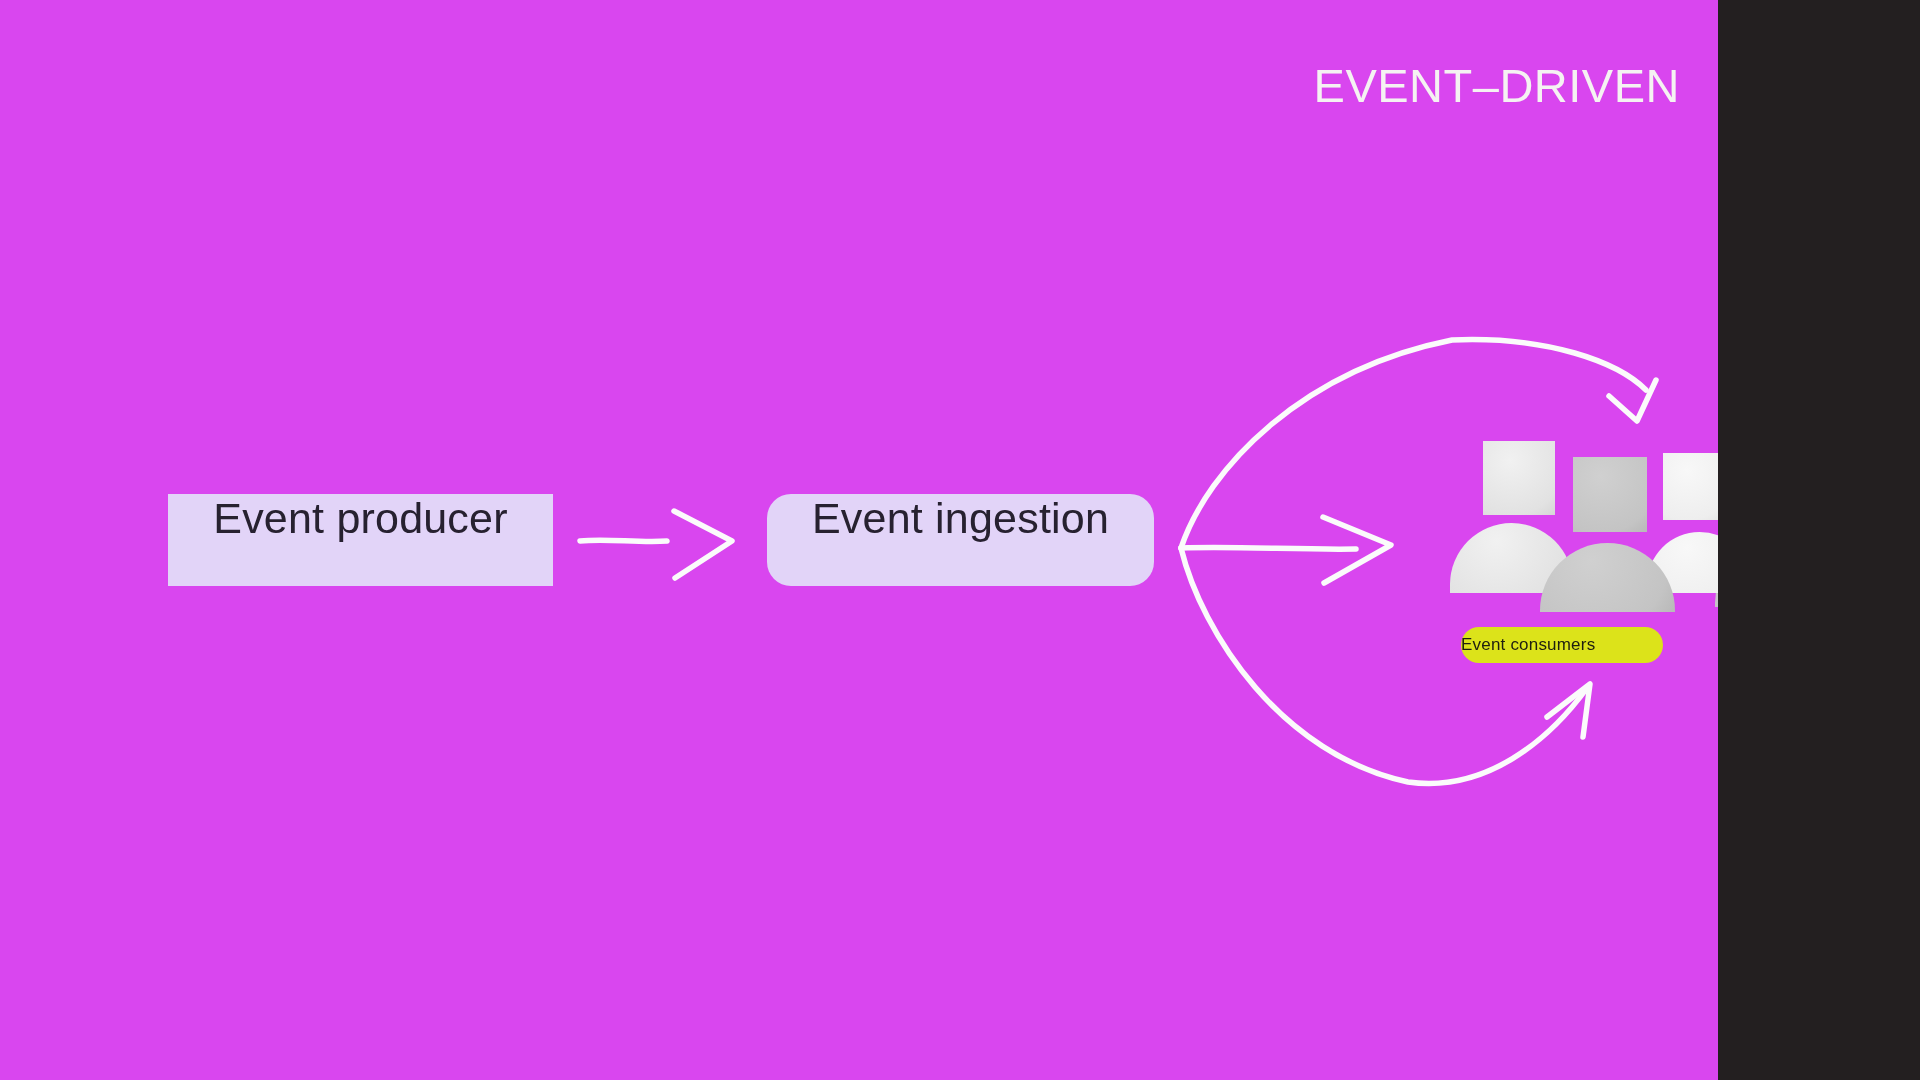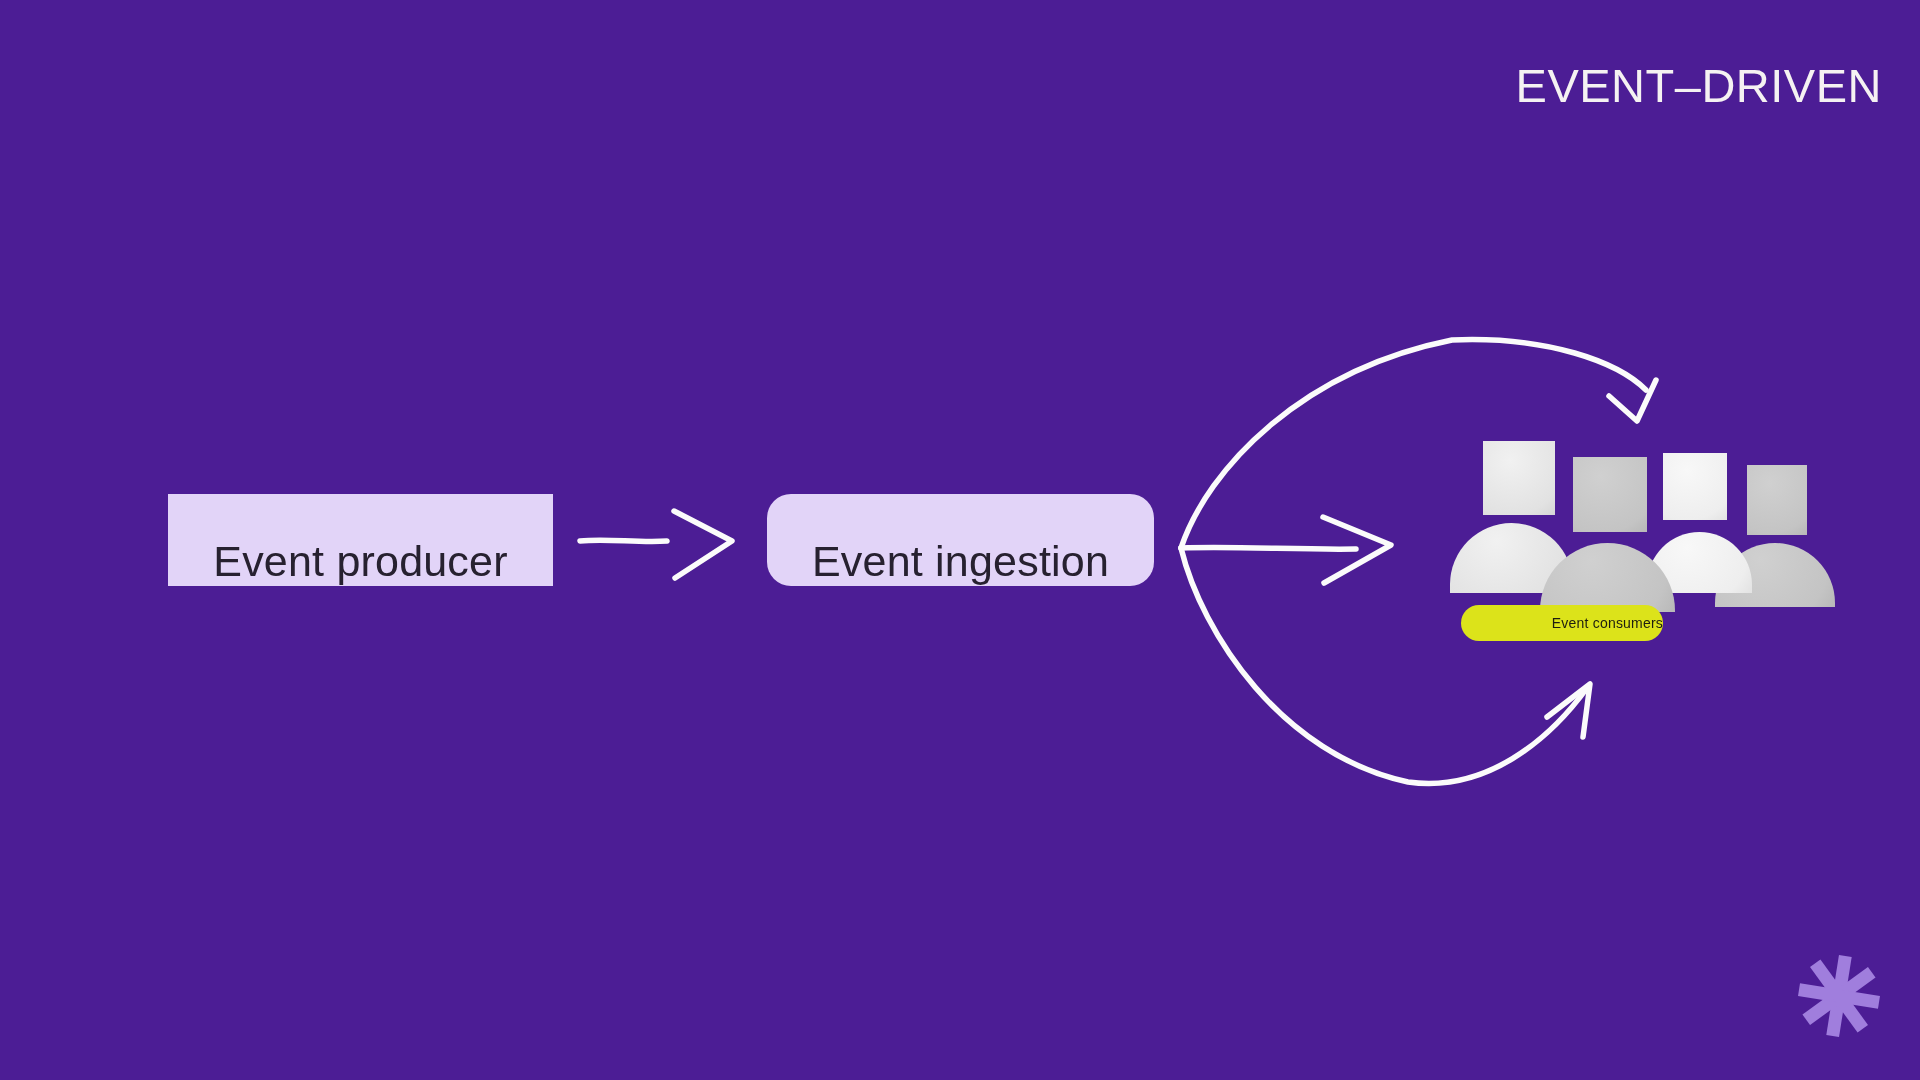--- a/index.html
+++ b/index.html
@@ -3,23 +3,23 @@
 <meta charset="utf-8">
 <style>
   html, body {
     margin: 0;
     padding: 0;
     background: #231f20;
     font-family: "Liberation Sans", sans-serif;
   }
   .stage {
     position: relative;
-    width: 1920px;
+    width: 1718px;
     height: 1080px;
-    background: #4c1d95;
+    background: #d946ef;
     overflow: hidden;
   }
 
   
   .title {
     position: absolute;
     top: 62px;
     right: 38px;
     text-align: right;
     color: #f5f2f2;
@@ -29,21 +29,21 @@
     letter-spacing: 0.5px;
   }
 
   
   .node {
     position: absolute;
     top: 494px;
     height: 92px;
     background: #e2d4f8;
     display: flex;
-    align-items: flex-end;
+    align-items: flex-start;
     justify-content: center;
     color: #272130;
     font-size: 43px;
     letter-spacing: 0.2px;
   }
   .node.producer  { left: 168px; width: 385px; }
   .node.ingestion { left: 767px; width: 387px; border-radius: 24px; }
 
   
   svg.arrows {
@@ -75,30 +75,30 @@
   .p2-body { left: 1540px; top: 543px; width: 135px; height: 69px; border-radius: 68px 68px 0 0; }
   .p3-head { left: 1663px; top: 453px; width: 64px;  height: 67px; }
   .p3-body { left: 1647px; top: 532px; width: 105px; height: 61px; border-radius: 53px 53px 0 0; }
   .p4-head { left: 1747px; top: 465px; width: 60px;  height: 70px; }
   .p4-body { left: 1715px; top: 543px; width: 120px; height: 64px; border-radius: 60px 60px 0 0; }
 
   
   .pill {
     position: absolute;
     left: 1461px;
-    top: 605px;
+    top: 627px;
     width: 202px;
     height: 36px;
     border-radius: 18px;
     background: #dce31a;
     color: #1e1e10;
     display: flex;
     align-items: center;
-    justify-content: flex-end;
-    font-size: 14px;
+    justify-content: flex-start;
+    font-size: 17px;
     letter-spacing: 0.2px;
   }
 
   
   svg.logo {
     position: absolute;
     left: 1793px;
     top: 950px;
     width: 92px;
     height: 92px;

